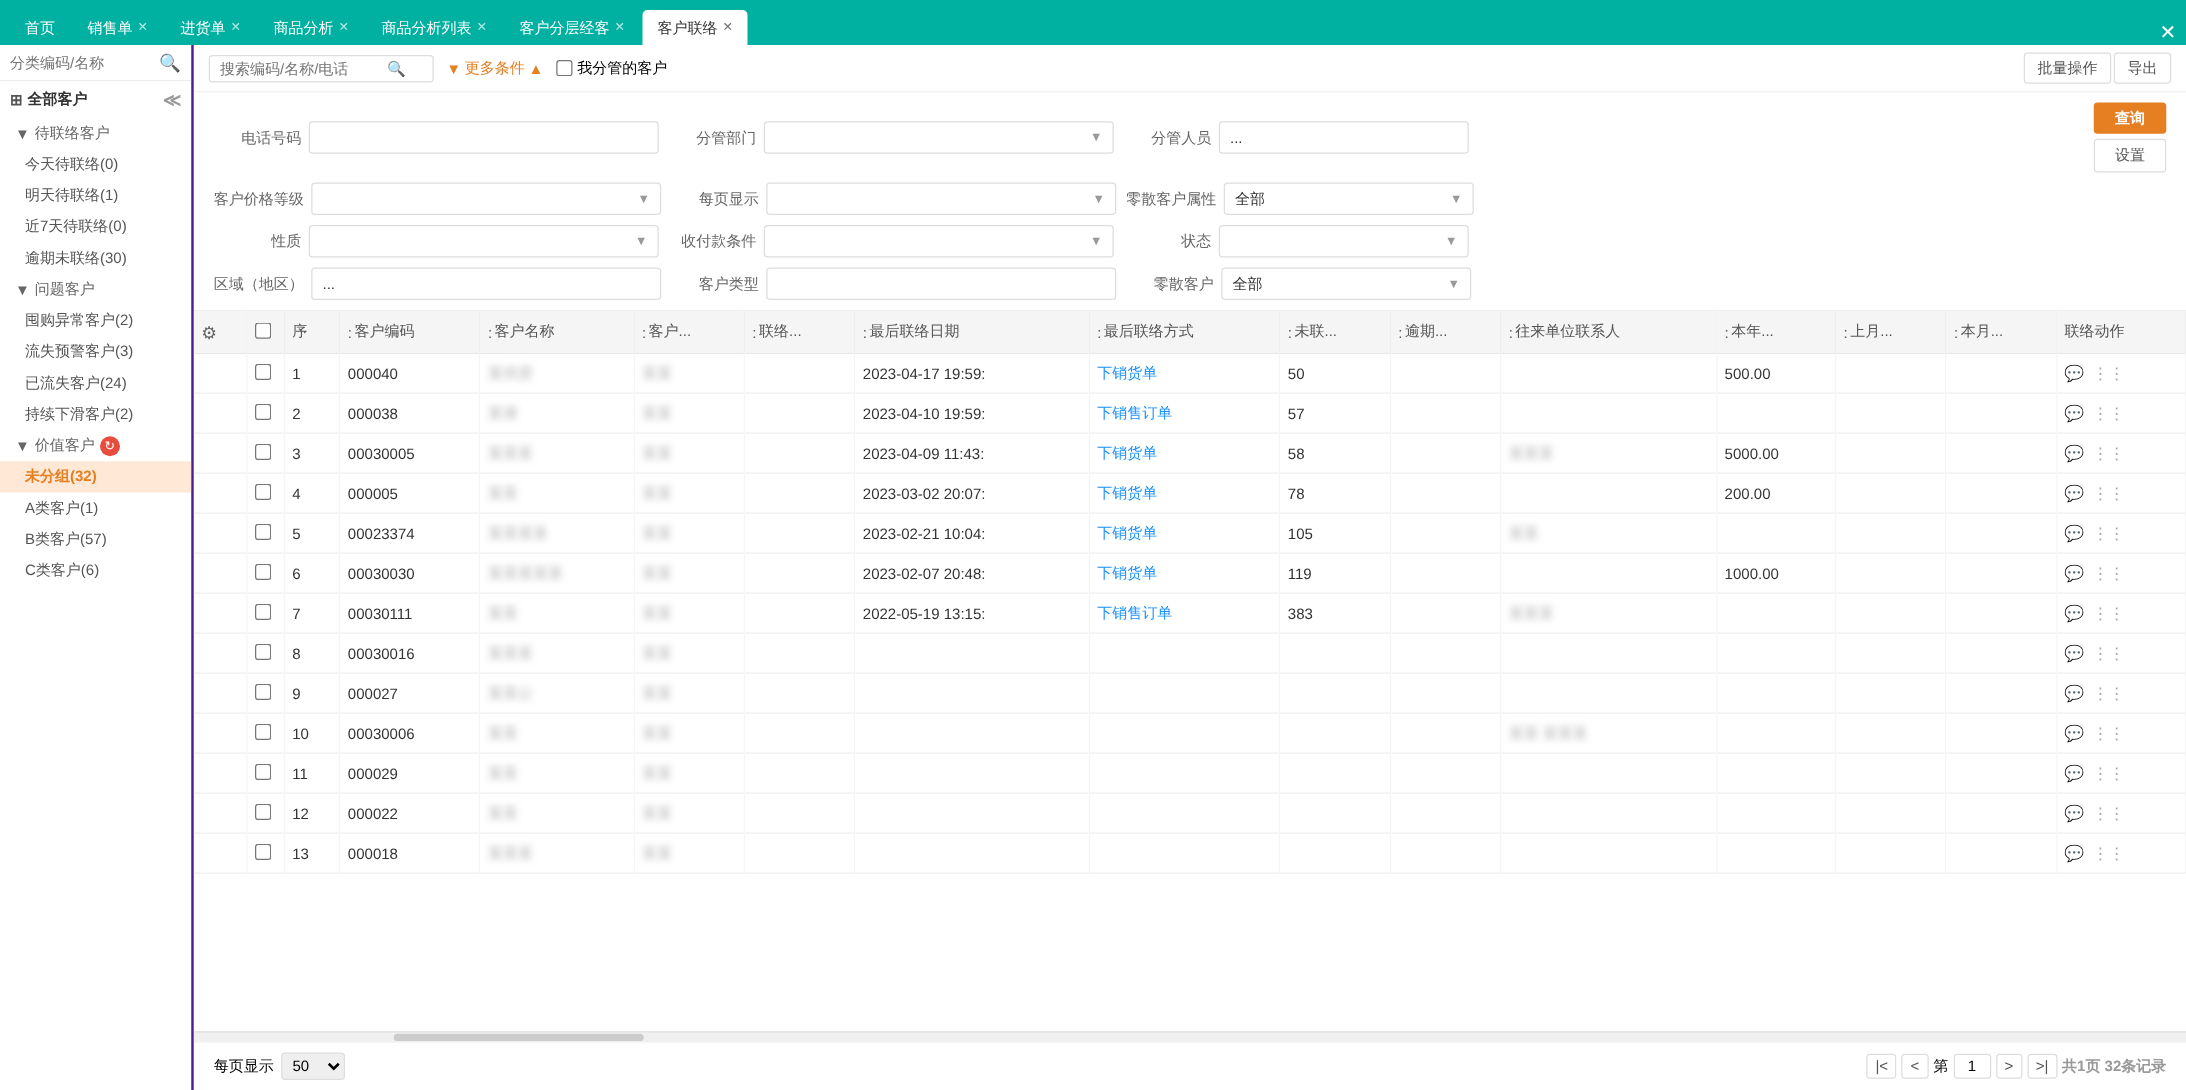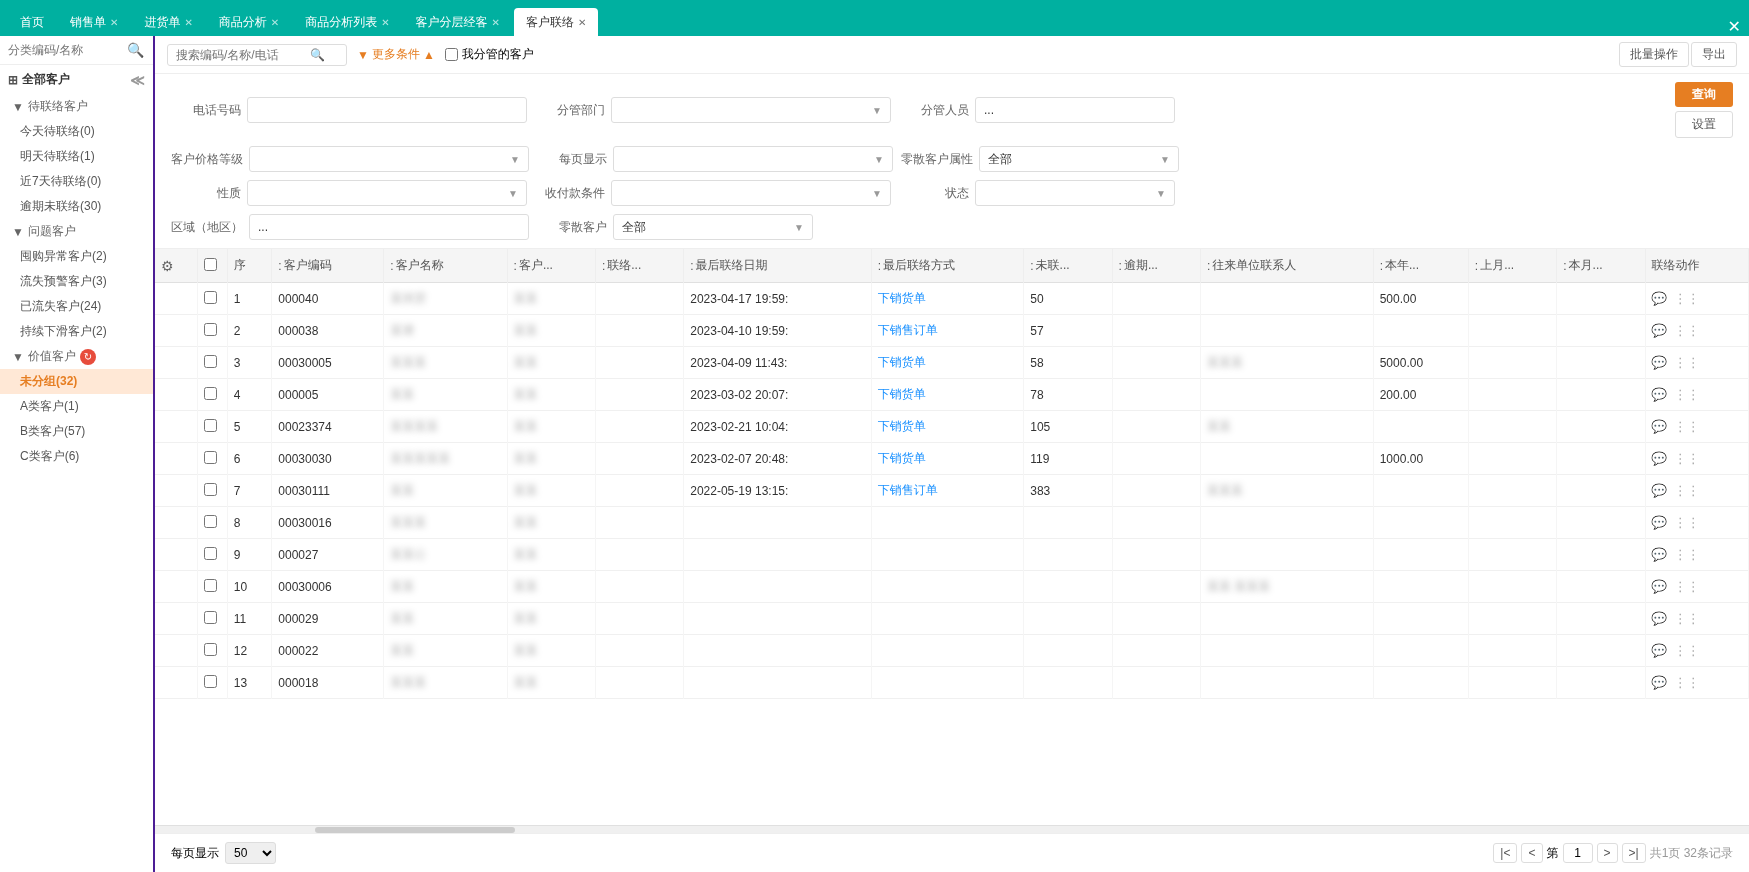--- a/index.html
+++ b/index.html
@@ -269,21 +269,21 @@
     .page-btn {
       border: 1px solid #ddd;
       border-radius: 3px;
       padding: 2px 6px;
       cursor: pointer;
       background: #fff;
       font-size: 12px;
       color: #555;
     }
     .page-btn:disabled { color: #ccc; cursor: not-allowed; }
-    .total-info { color: #999; font-size: 12px; }
+    .total-info { color: #999; font-size: 12px; font-weight: bold; }
 
     
     .settings-icon { color: #666; cursor: pointer; font-size: 14px; }
 
     .checkbox-col { width: 30px; }
 
     
     ::-webkit-scrollbar { width: 6px; height: 6px; }
     ::-webkit-scrollbar-track { background: #f1f1f1; }
     ::-webkit-scrollbar-thumb { background: #ccc; border-radius: 3px; }
@@ -485,20 +485,26 @@
       </div>
 
       <div class="filter-row">
         <div class="filter-field">
           <span class="filter-label">区域（地区）</span>
           <div class="filter-select" style="width:280px;">
             <span>...</span>
           </div>
         </div>
         <div class="filter-field">
+          <span class="filter-label">客户类型</span>
+          <div class="filter-select" style="width:280px;">
+            <span></span>
+          </div>
+        </div>
+        <div class="filter-field">
           <span class="filter-label">零散客户</span>
           <div class="filter-select" style="width:200px;">
             <span>全部</span>
             <span class="caret">▼</span>
           </div>
         </div>
       </div>
     </div>
 
     <div class="table-container">

